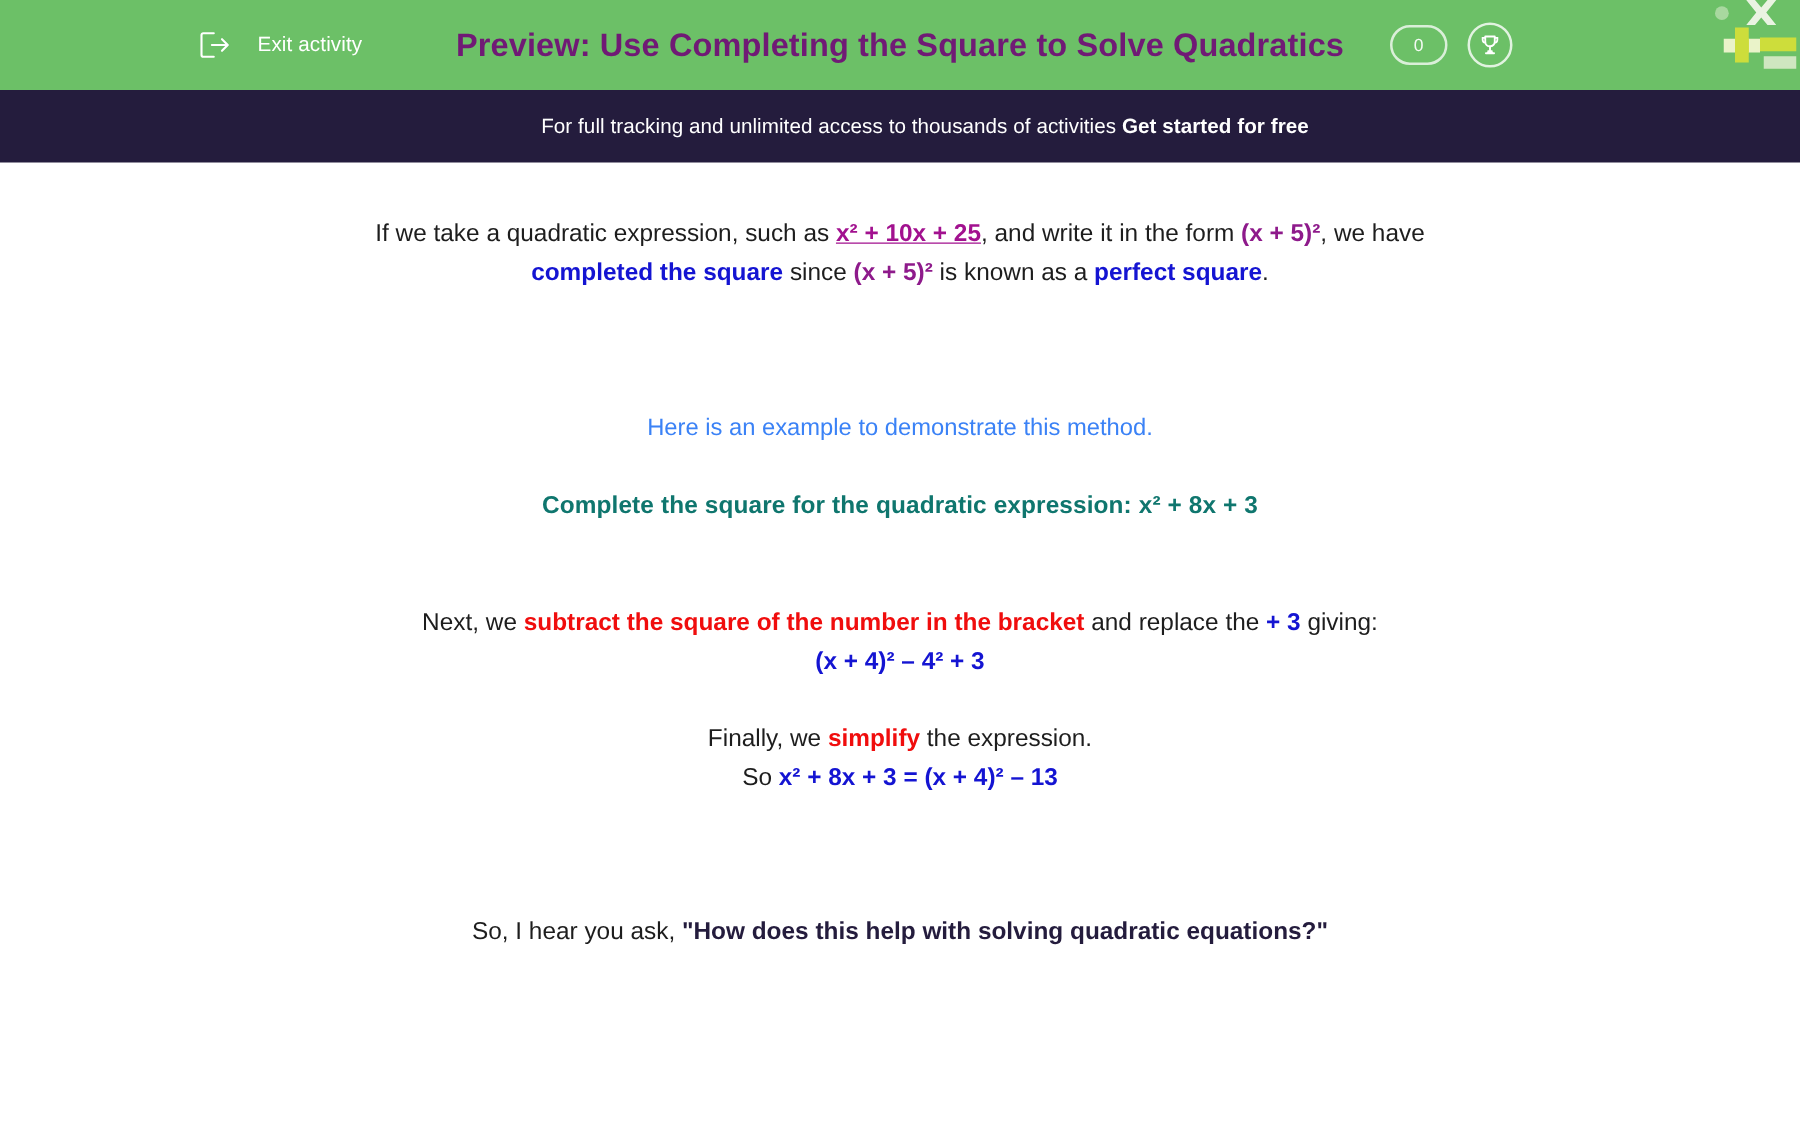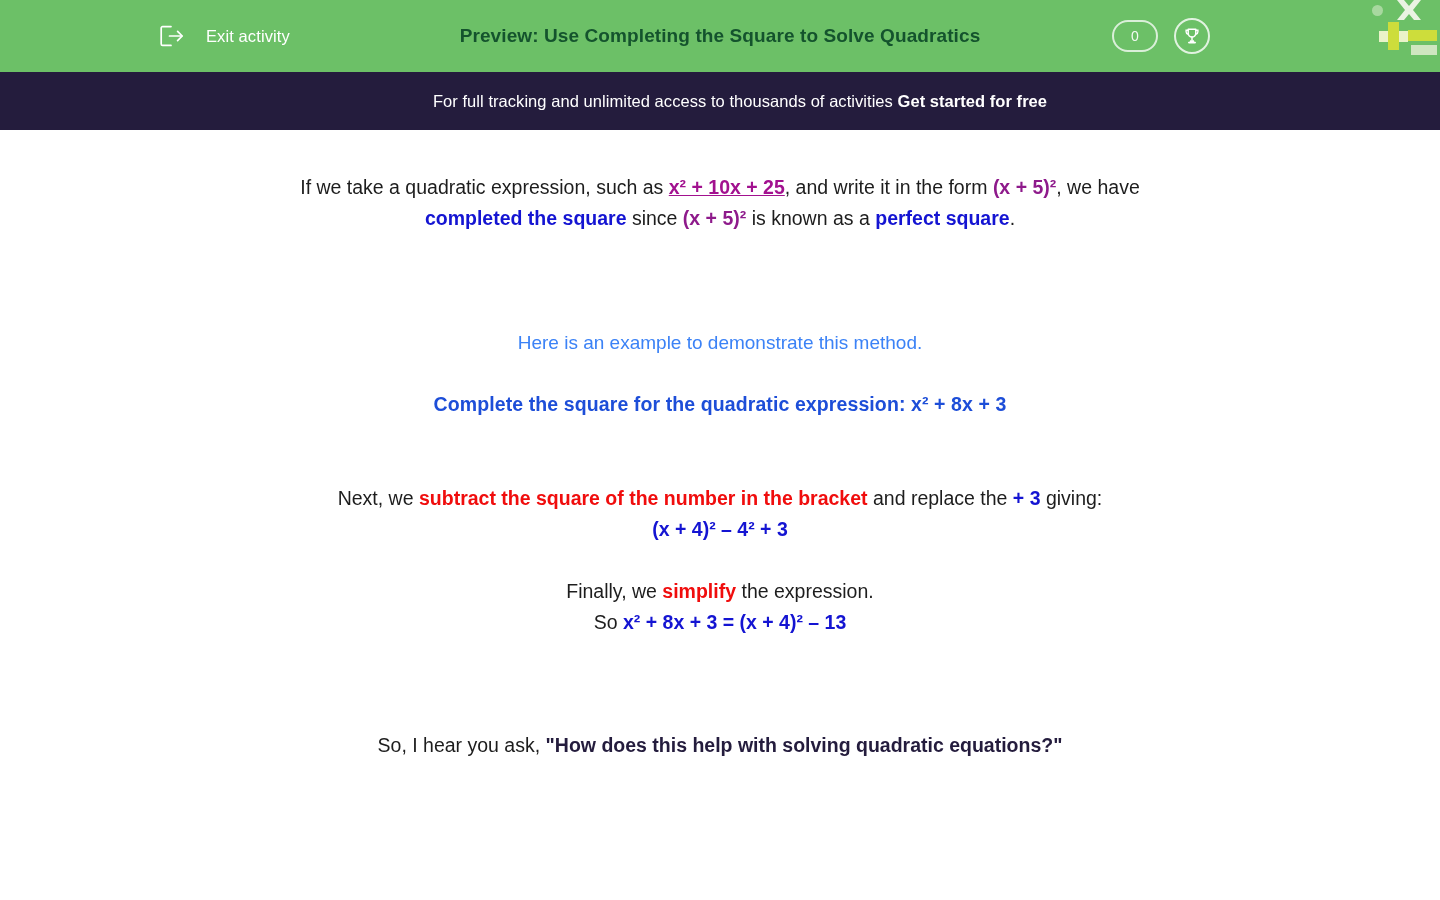--- a/index.html
+++ b/index.html
@@ -41,22 +41,22 @@
     letter-spacing: .1px;
     white-space: nowrap;
   }
 
   .header-title {
     position: absolute;
     left: 0; right: 0;
     top: 50%;
     transform: translateY(-50%);
     text-align: center;
-    color: #14532d;
-    font-size: 19px;
+    color: #701a75;
+    font-size: 26px;
     font-weight: 700;
     letter-spacing: .1px;
     pointer-events: none;
   }
 
   .header-right {
     position: absolute;
     right: 230px;
     top: 50%;
     transform: translateY(-50%);
@@ -144,21 +144,21 @@
   .spacer-sm { height: 32px; }
   .spacer-xl { height: 92px; }
 
   .example-line {
     font-size: 19px;
     color: #3b82f6;
     line-height: 31px;
   }
 
   .heading-purple {
-    color: #1d4ed8;
+    color: #0f766e;
     font-size: 19.5px;
     font-weight: 700;
     line-height: 31px;
     letter-spacing: .1px;
   }
 
   .step { font-size: 19.5px; color: #1d1d1d; line-height: 31px; }
 
   .final-q {
     font-size: 19.5px;

